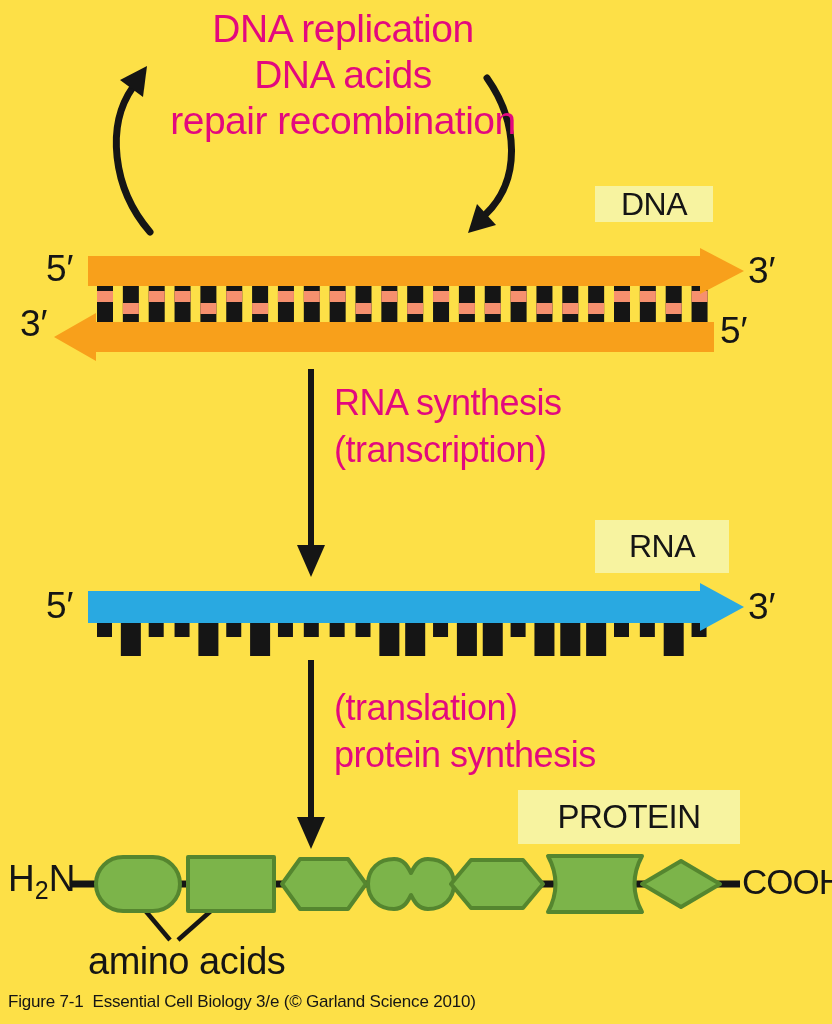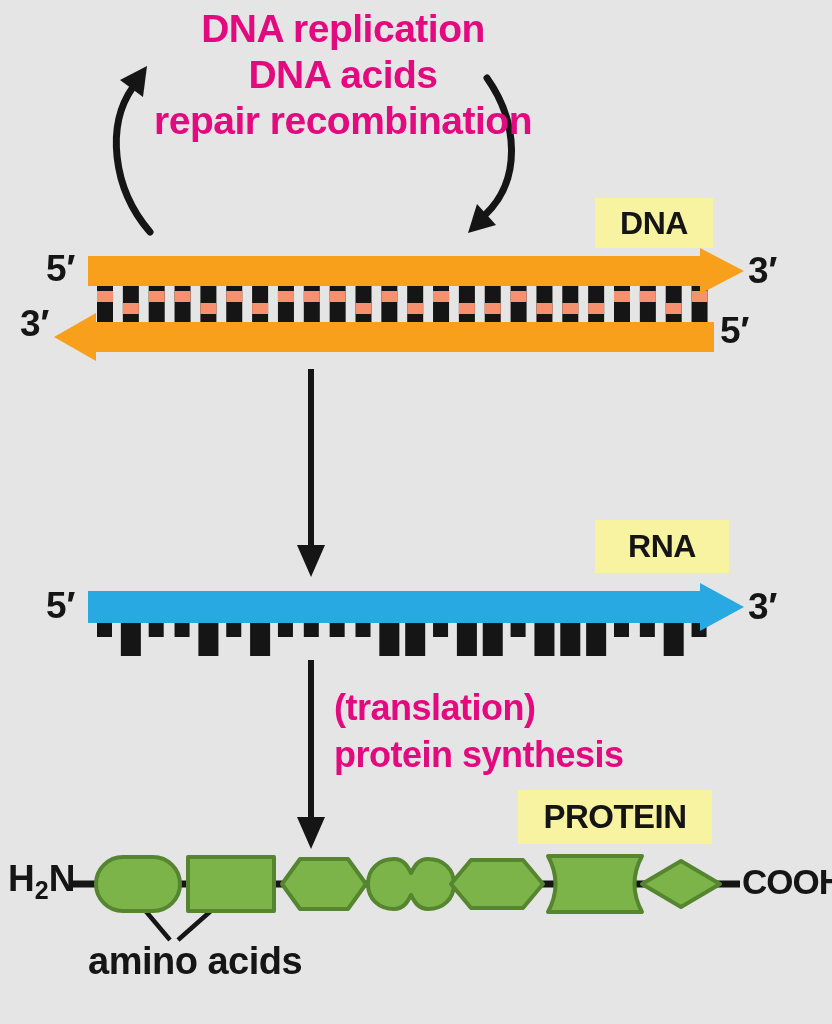--- a/index.html
+++ b/index.html
@@ -1,34 +1,34 @@
 <!DOCTYPE html>
 <html style="--magenta: #e3097e; --orange: #f8a01b; --salmon: #f6906e; --blue: #29a9e1; --yellow: #f7f3a0; --green: #7cb44a; --green_dark: #55862f; --black: #151515;"><head>
 <meta charset="utf-8">
 <style>
   :root{
     --magenta:#e3097e; --orange:#f8a01b; --salmon:#f6906e; --blue:#29a9e1;
     --yellow:#f7f3a0; --green:#7cb44a; --green_dark:#55862f; --black:#151515;
   }
   *{margin:0;padding:0;box-sizing:border-box}
   body{background:#ffffff}
-  .fig{position:relative;width:832px;height:1024px;background:#e5e5e5;overflow:hidden;
-       font-family:"Liberation Sans",sans-serif;font-weight:bold;color:var(--black)}
+  .fig{position:relative;width:832px;height:1024px;background:#fde047;overflow:hidden;
+       font-family:"Liberation Sans",sans-serif;font-weight:normal;color:var(--black)}
   .fig svg{position:absolute;left:0;top:0}
   .abs{position:absolute}
   .title-block{left:60px;top:6px;width:566px;text-align:center;
                font-size:39px;line-height:46px;color:var(--magenta);letter-spacing:-.5px}
   .process{font-size:36px;line-height:47px;color:var(--magenta);letter-spacing:-.5px}
   #transcription-label{left:334px;top:379px}
   #translation-label{left:334px;top:684px}
   .tag{background:var(--yellow);color:var(--black);display:flex;align-items:center;
        justify-content:center;font-size:32px;letter-spacing:-.5px}
-  #dna-tag{left:595px;top:198px;width:118px;height:50px}
+  #dna-tag{left:595px;top:186px;width:118px;height:36px}
   #rna-tag{left:595px;top:520px;width:134px;height:53px}
-  #protein-tag{left:518px;top:790px;width:194px;height:54px;font-size:33px}
+  #protein-tag{left:518px;top:790px;width:222px;height:54px;font-size:33px}
   .prime{font-size:37px}
   #p-dna-tl{left:46px;top:248px}
   #p-dna-tr{left:748px;top:250px}
   #p-dna-bl{left:20px;top:303px}
   #p-dna-br{left:720px;top:310px}
   #p-rna-l{left:46px;top:585px}
   #p-rna-r{left:748px;top:586px}
   .terminus{font-size:37px}
   #h2n{left:8px;top:858px}
   #h2n sub{font-size:25px}
@@ -222,24 +222,29 @@
   <div class="abs tag" id="rna-tag">RNA</div>
   <div class="abs tag" id="protein-tag">PROTEIN</div>
 
   <div class="abs prime" id="p-dna-tl">5′</div>
   <div class="abs prime" id="p-dna-tr">3′</div>
   <div class="abs prime" id="p-dna-bl">3′</div>
   <div class="abs prime" id="p-dna-br">5′</div>
   <div class="abs prime" id="p-rna-l">5′</div>
   <div class="abs prime" id="p-rna-r">3′</div>
 
+  <div class="abs process" id="transcription-label">
+    <div>RNA synthesis</div>
+    <div>(transcription)</div>
+  </div>
 
   <div class="abs process" id="translation-label">
     <div>(translation)</div>
     <div>protein synthesis</div>
   </div>
 
   <div class="abs terminus" id="h2n"><span>H</span><sub>2</sub><span>N</span></div>
   <div class="abs terminus" id="cooh">COOH</div>
 
   <div class="abs" id="amino">amino acids</div>
 
+  <div class="abs" id="caption">Figure 7-1  Essential Cell Biology 3/e (© Garland Science 2010)</div>
 </div>
 
 </body></html>

